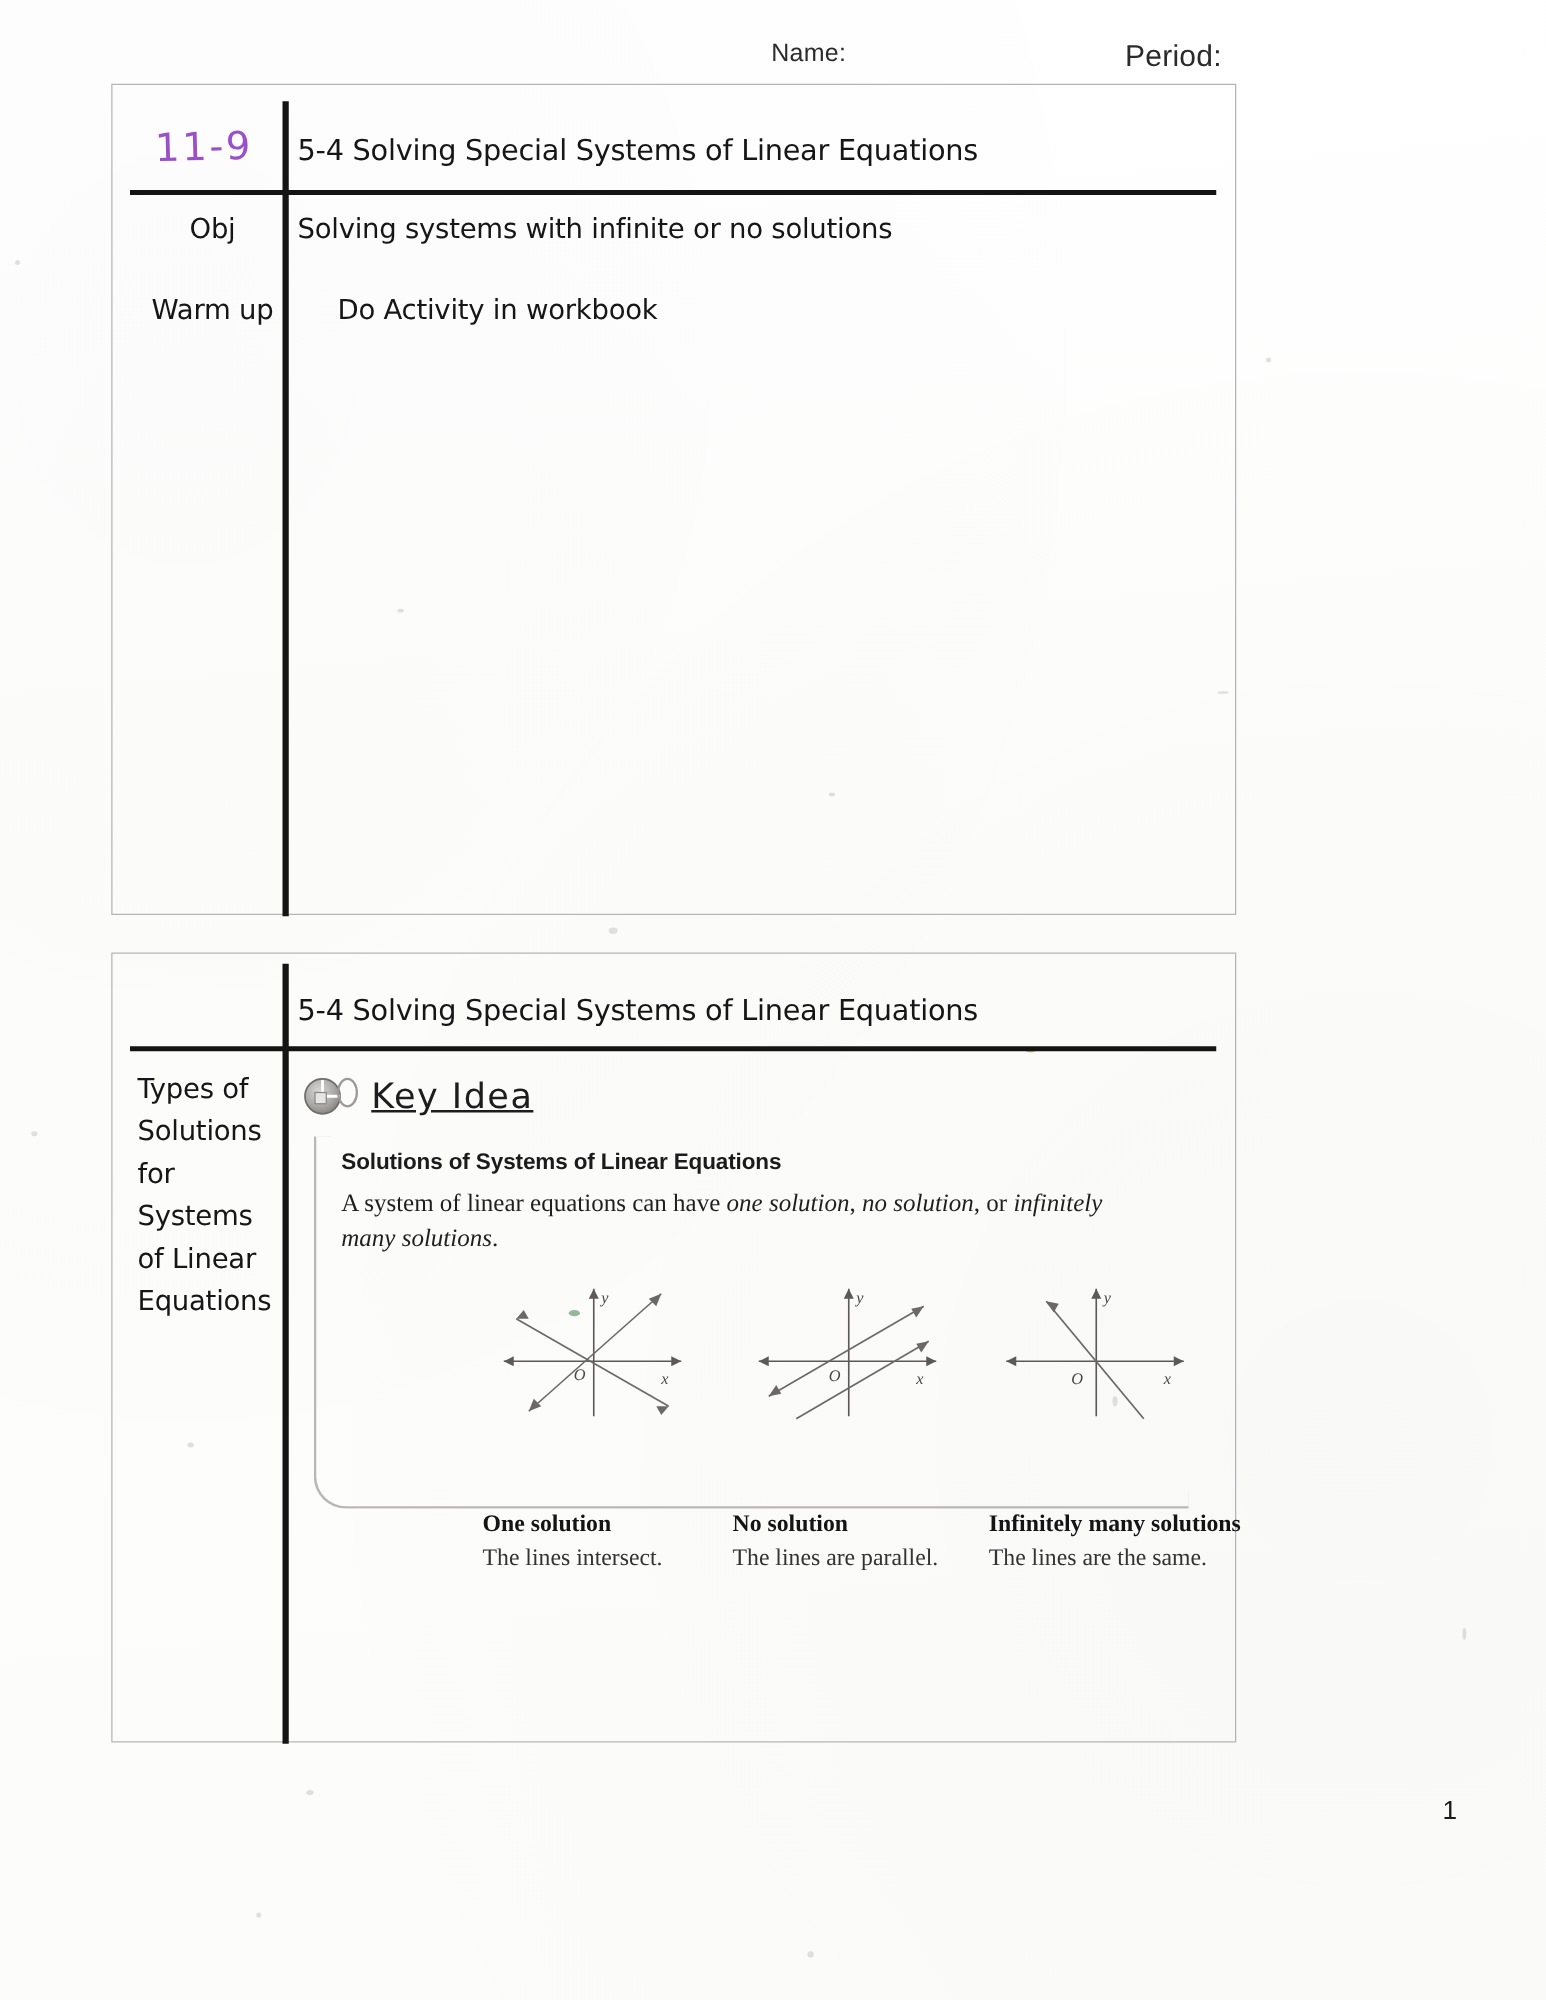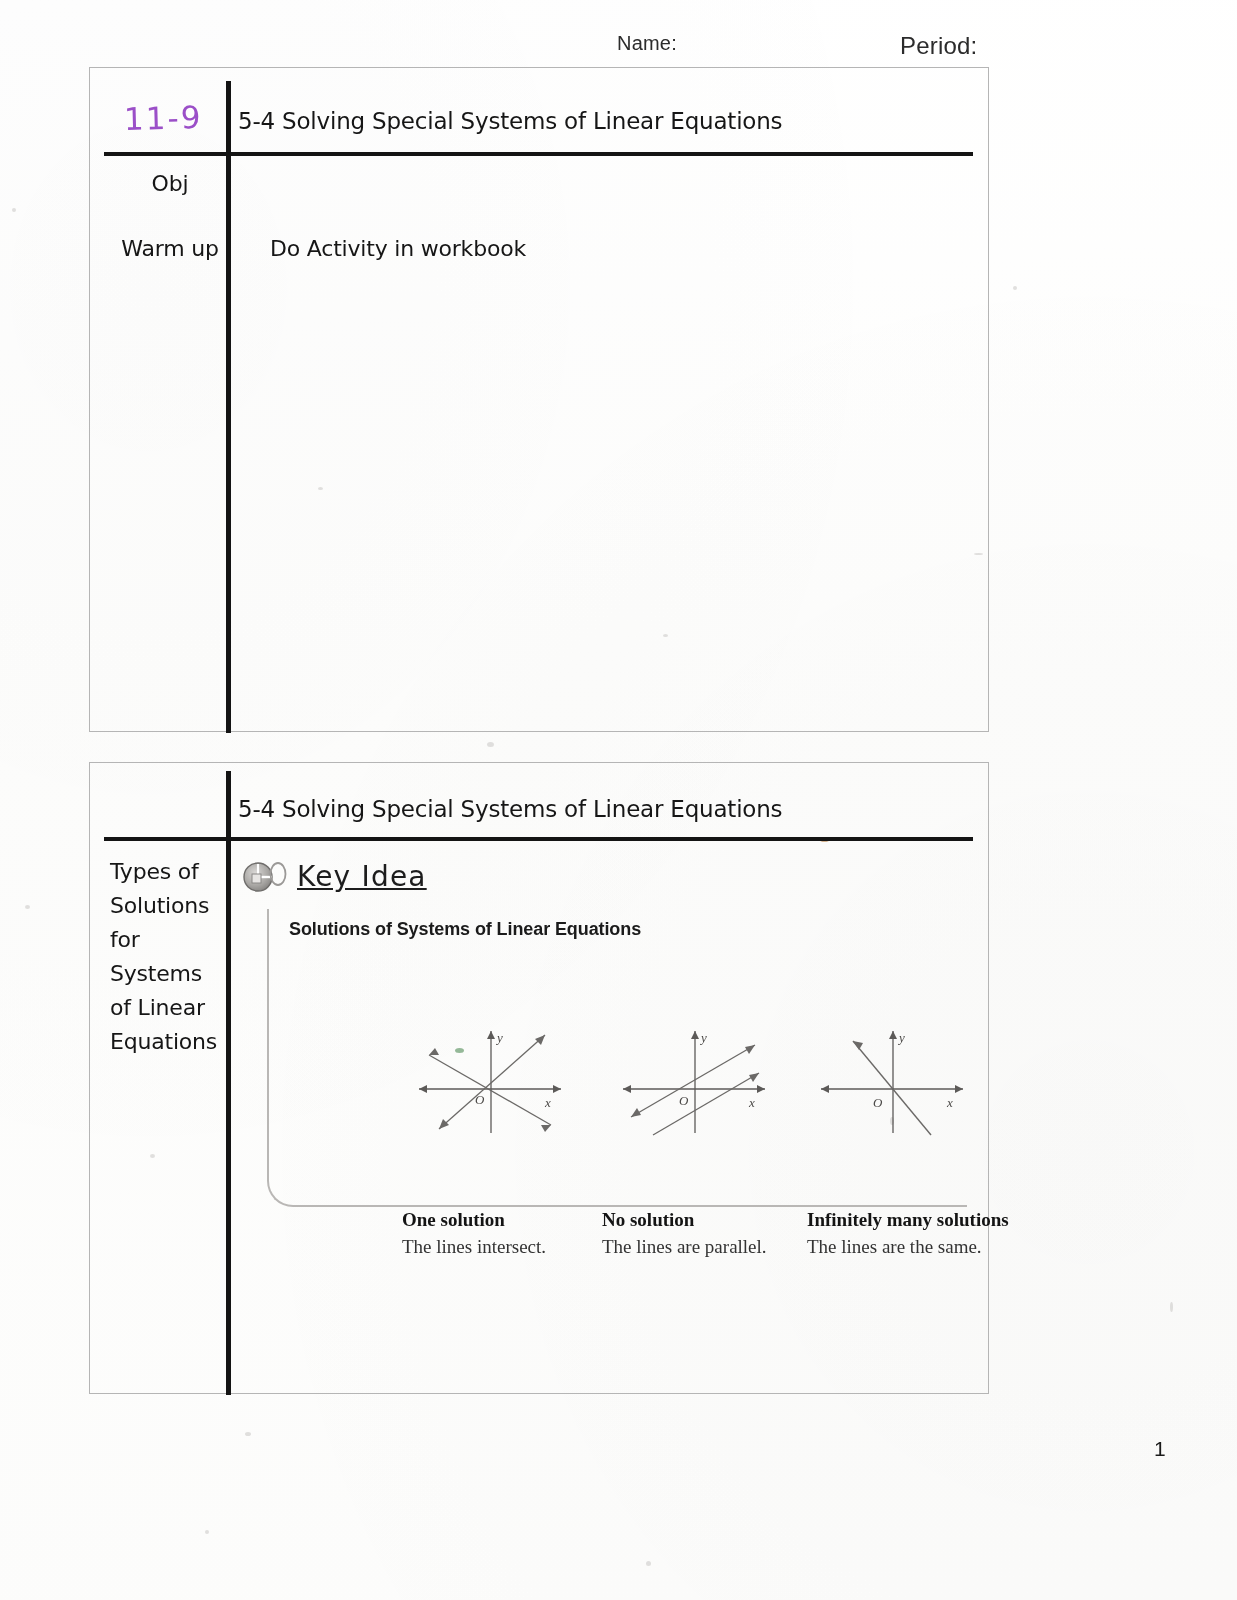--- a/index.html
+++ b/index.html
@@ -134,21 +134,21 @@
     font-family:"DejaVu Sans", sans-serif;
     font-size:28px;
     color:#1d1d1d;
     letter-spacing:1.2px;
     text-decoration:underline;
   }
 
   
   .ki-box{
     position:absolute;
-    left:177px; top:146px;
+    left:161px; top:146px;
     width:700px; height:298px;
   }
   .ki-border{
     position:absolute; inset:0;
     border-left:2px solid #b9b7b5;
     border-bottom:2px solid #b9b7b5;
     border-bottom-left-radius:26px;
     pointer-events:none;
   }
   .ki-title{
@@ -231,20 +231,21 @@
 
 <div class="slide" id="slide-1">
   <div class="v-divider"></div>
   <div class="h-rule"></div>
 
   <div class="date-stamp hand">11-9</div>
 
   <div class="slide-title hand">5-4 Solving Special Systems of Linear Equations</div>
 
   <div class="row-label hand" id="obj-label">Obj</div>
+  <div class="row-body hand" id="obj-text">Solving systems with infinite or no solutions</div>
 
   <div class="row-label hand" id="warm-label">Warm up</div>
   <div class="row-body hand" id="warm-text">Do Activity in workbook</div>
 
 </div>
 
 <div class="slide" id="slide-2">
   <div class="v-divider"></div>
   <div class="h-rule"></div>
 
@@ -270,20 +271,21 @@
       </svg>
     </span>
     <span class="keyidea-word hand">Key Idea</span>
   </div>
 
   <div class="ki-box">
     <div class="ki-border"></div>
 
     <div class="ki-title">Solutions of Systems of Linear Equations</div>
 
+    <div class="ki-body"><span>A system of linear equations can have </span><i>one solution</i><span>, </span><i>no solution</i><span>, or </span><i>infinitely many solutions</i><span>.</span></div>
 
     <div class="graphs">
 
       <div class="graph-cell g1">
         <svg class="graph-svg" width="172" height="120" viewBox="0 0 172 120" xmlns="http://www.w3.org/2000/svg">
           <g stroke="#5c5a58" stroke-width="1.3" fill="none">
 
             <line x1="14" y1="72" x2="156" y2="72"></line>
             <polygon points="14,72 22,68 22,76" fill="#5c5a58" stroke="none"></polygon>
             <polygon points="156,72 148,68 148,76" fill="#5c5a58" stroke="none"></polygon>

